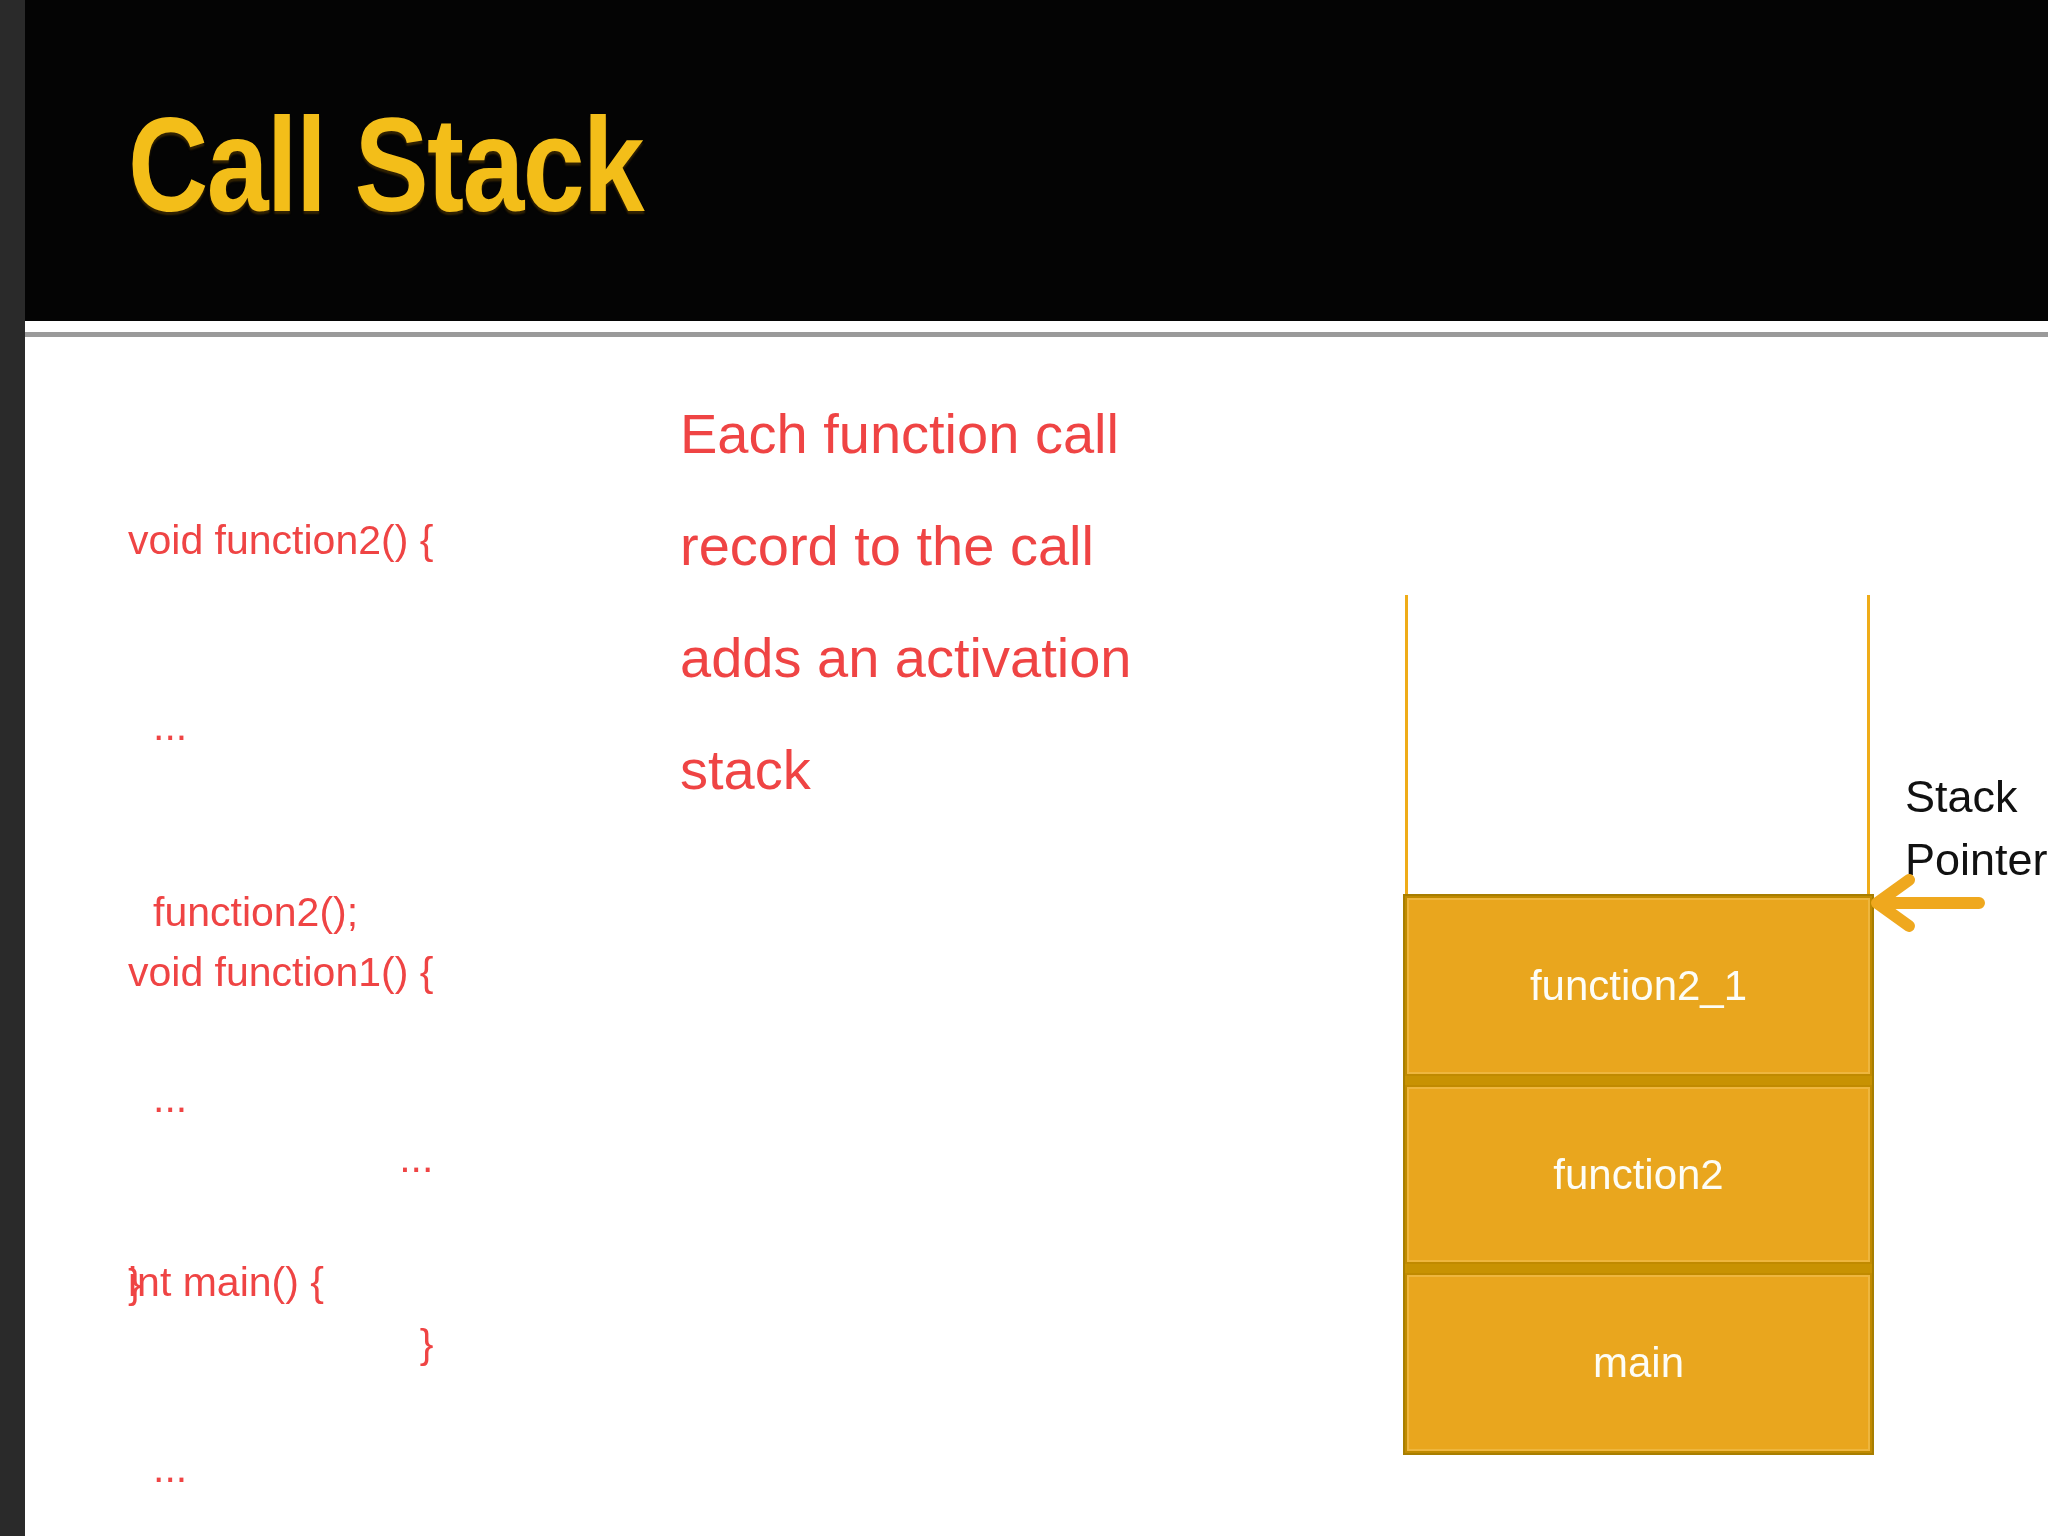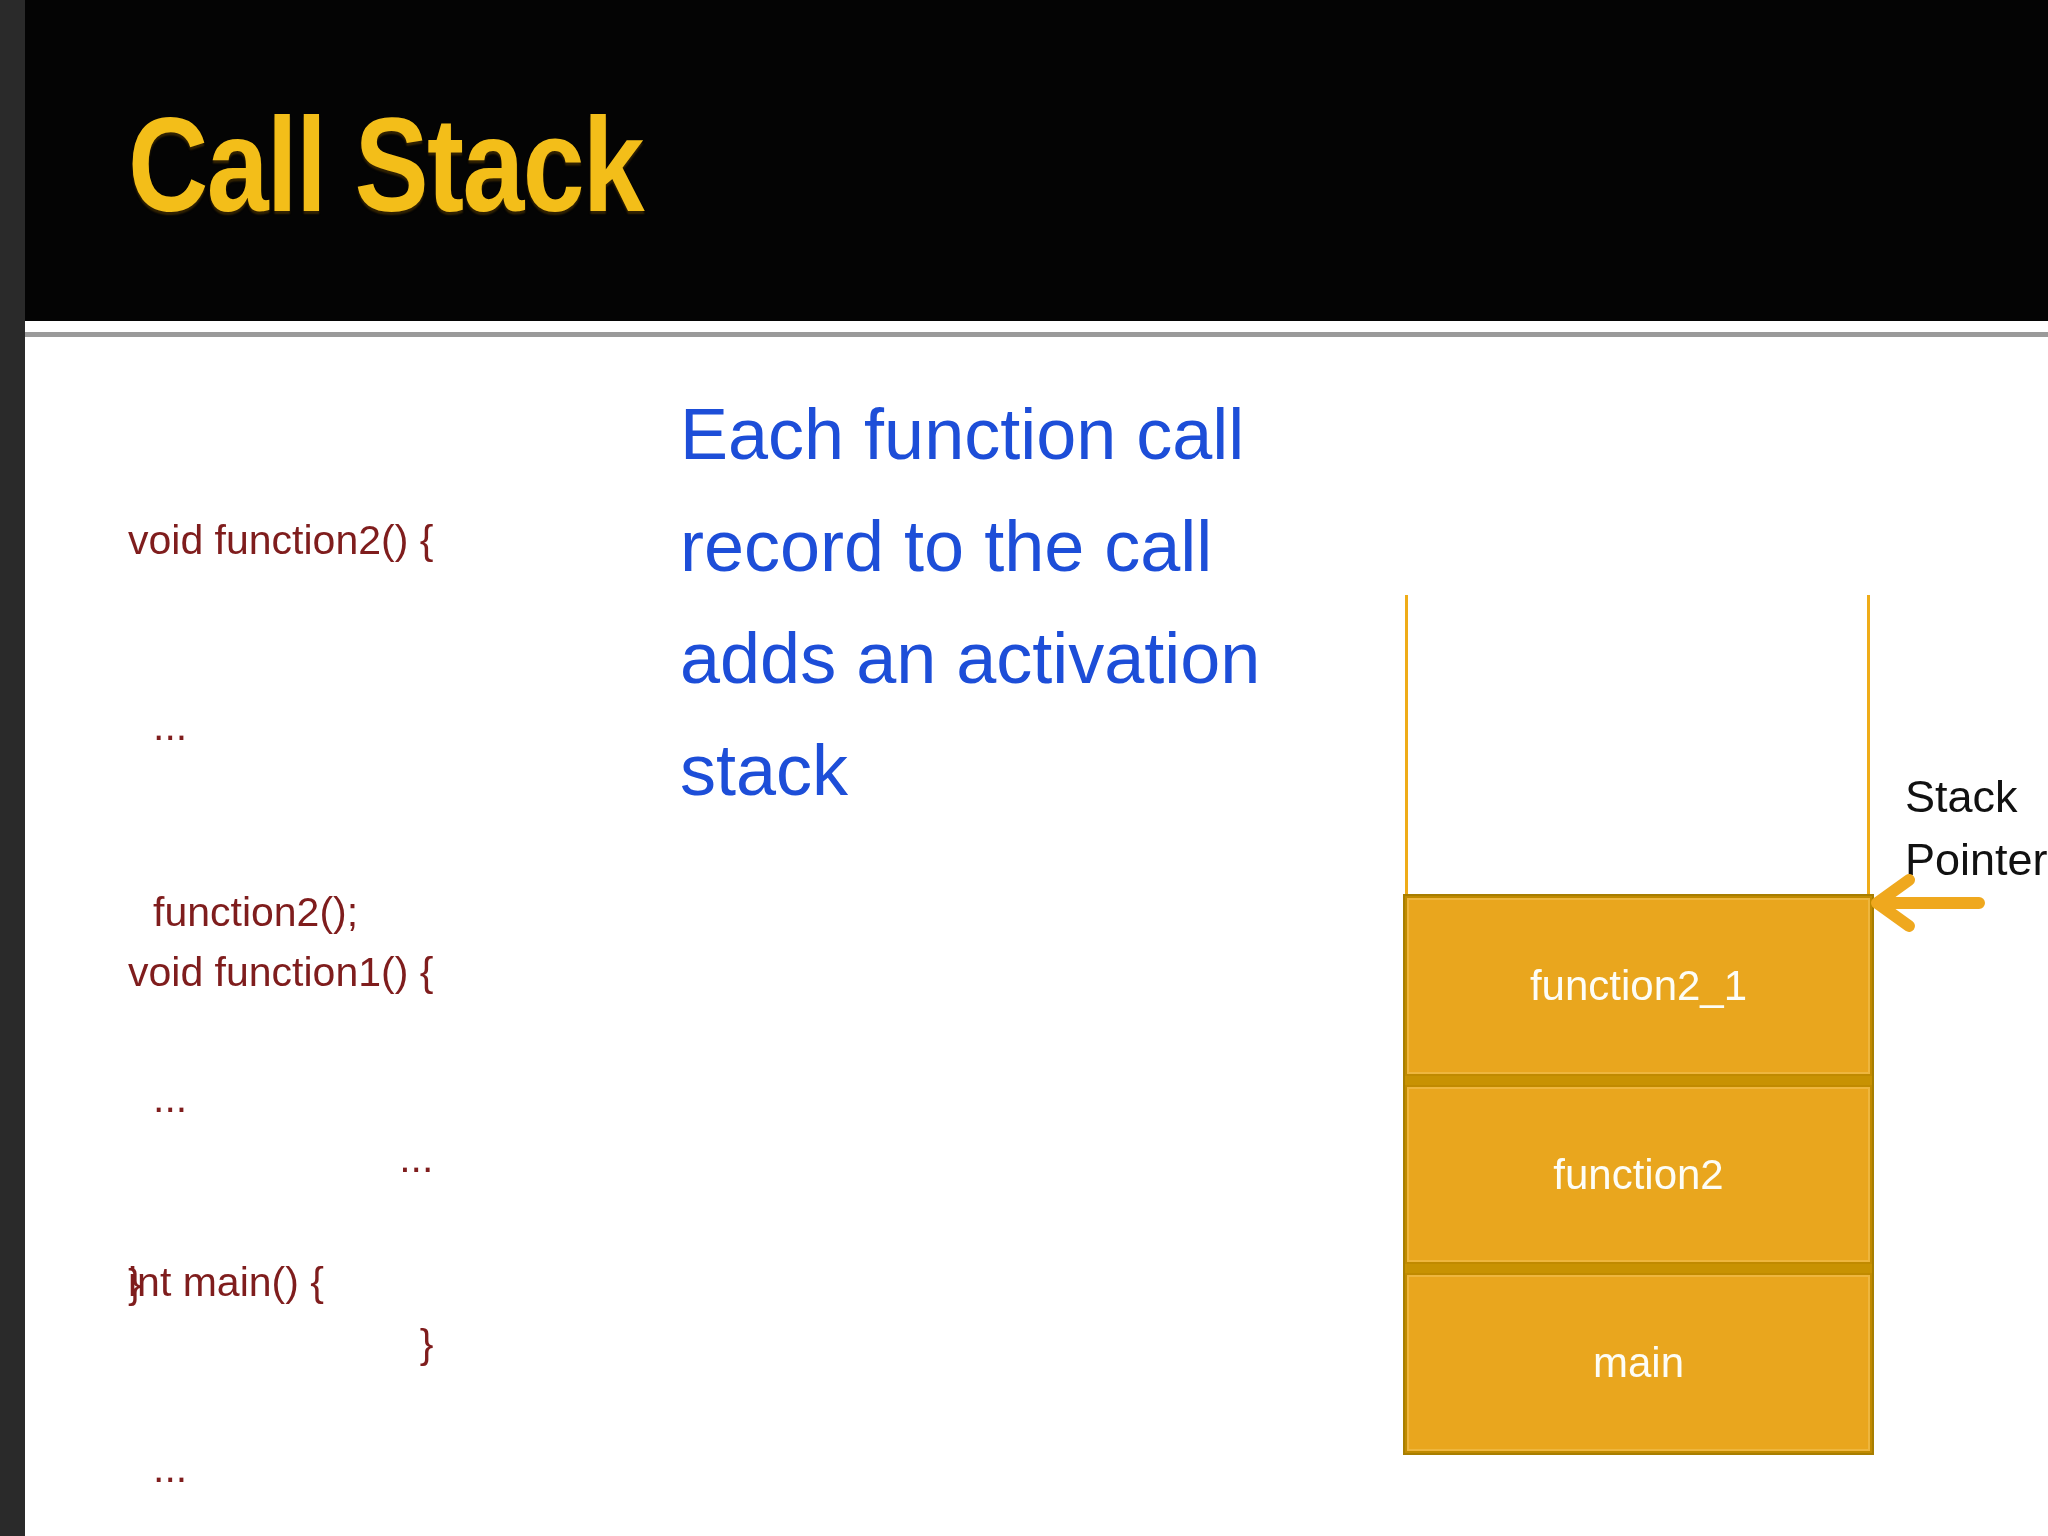--- a/index.html
+++ b/index.html
@@ -25,32 +25,32 @@
     text-shadow:0 3px 2px rgba(90,60,0,0.55);
     white-space:nowrap;
   }
   .divider{
     position:absolute;left:0;top:332px;width:2048px;height:5px;
     background:#9a9a9a;
   }
   
   .code{
     position:absolute;left:103px;
-    font-size:41px;line-height:62px;color:#7f1d1d;
+    font-size:41px;line-height:62px;color:#ef4444;
     white-space:pre;
   }
   .code .ln{height:62px;}
   .code .ind{padding-left:25px;}
   .code-1{top:385px;}
   .code-2{top:817px;text-align:right;}
   .code-3{top:1127px;}
   
   .bodytext{
     position:absolute;left:655px;top:378px;
-    font-size:72px;line-height:112px;color:#1d4ed8;
+    font-size:56px;line-height:112px;color:#ef4444;
     white-space:nowrap;
   }
   
   .vline{
     position:absolute;width:3px;background:#EFAC18;
   }
   .vline.left{left:1380px;top:595px;height:300px;}
   .vline.right{left:1842px;top:595px;height:300px;}
   .stack{
     position:absolute;left:1378px;top:894px;width:471px;height:561px;

